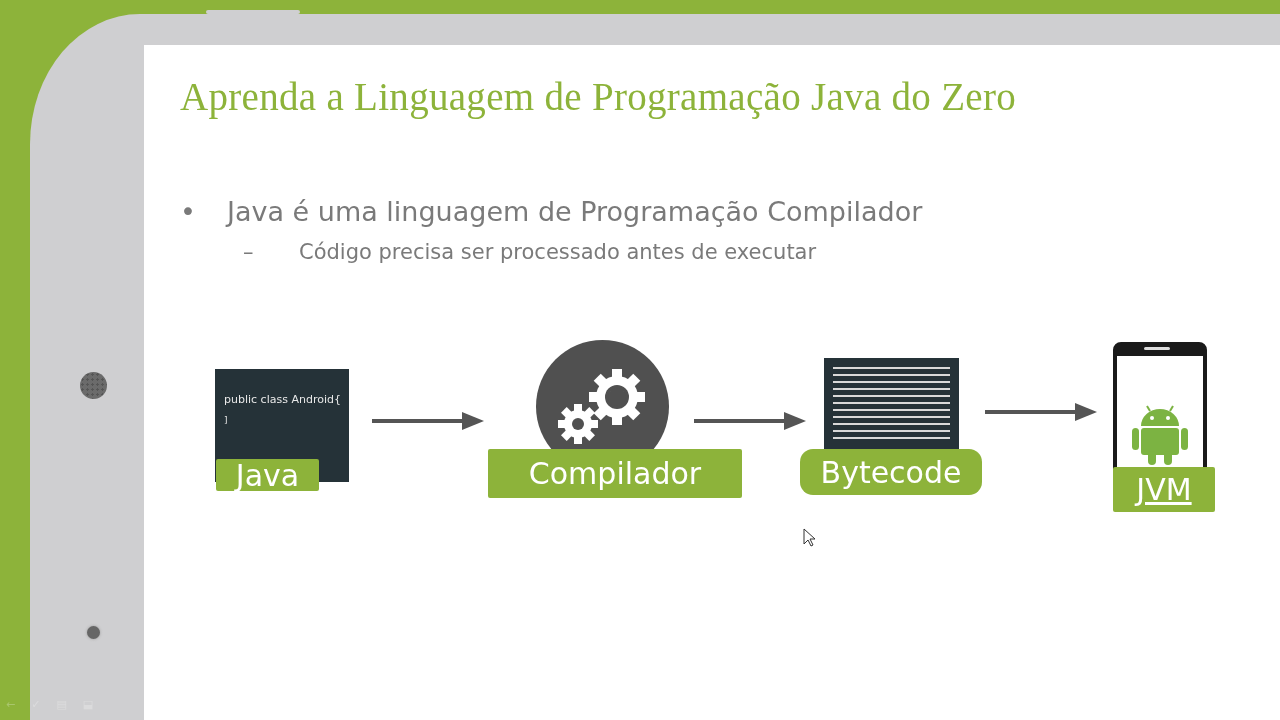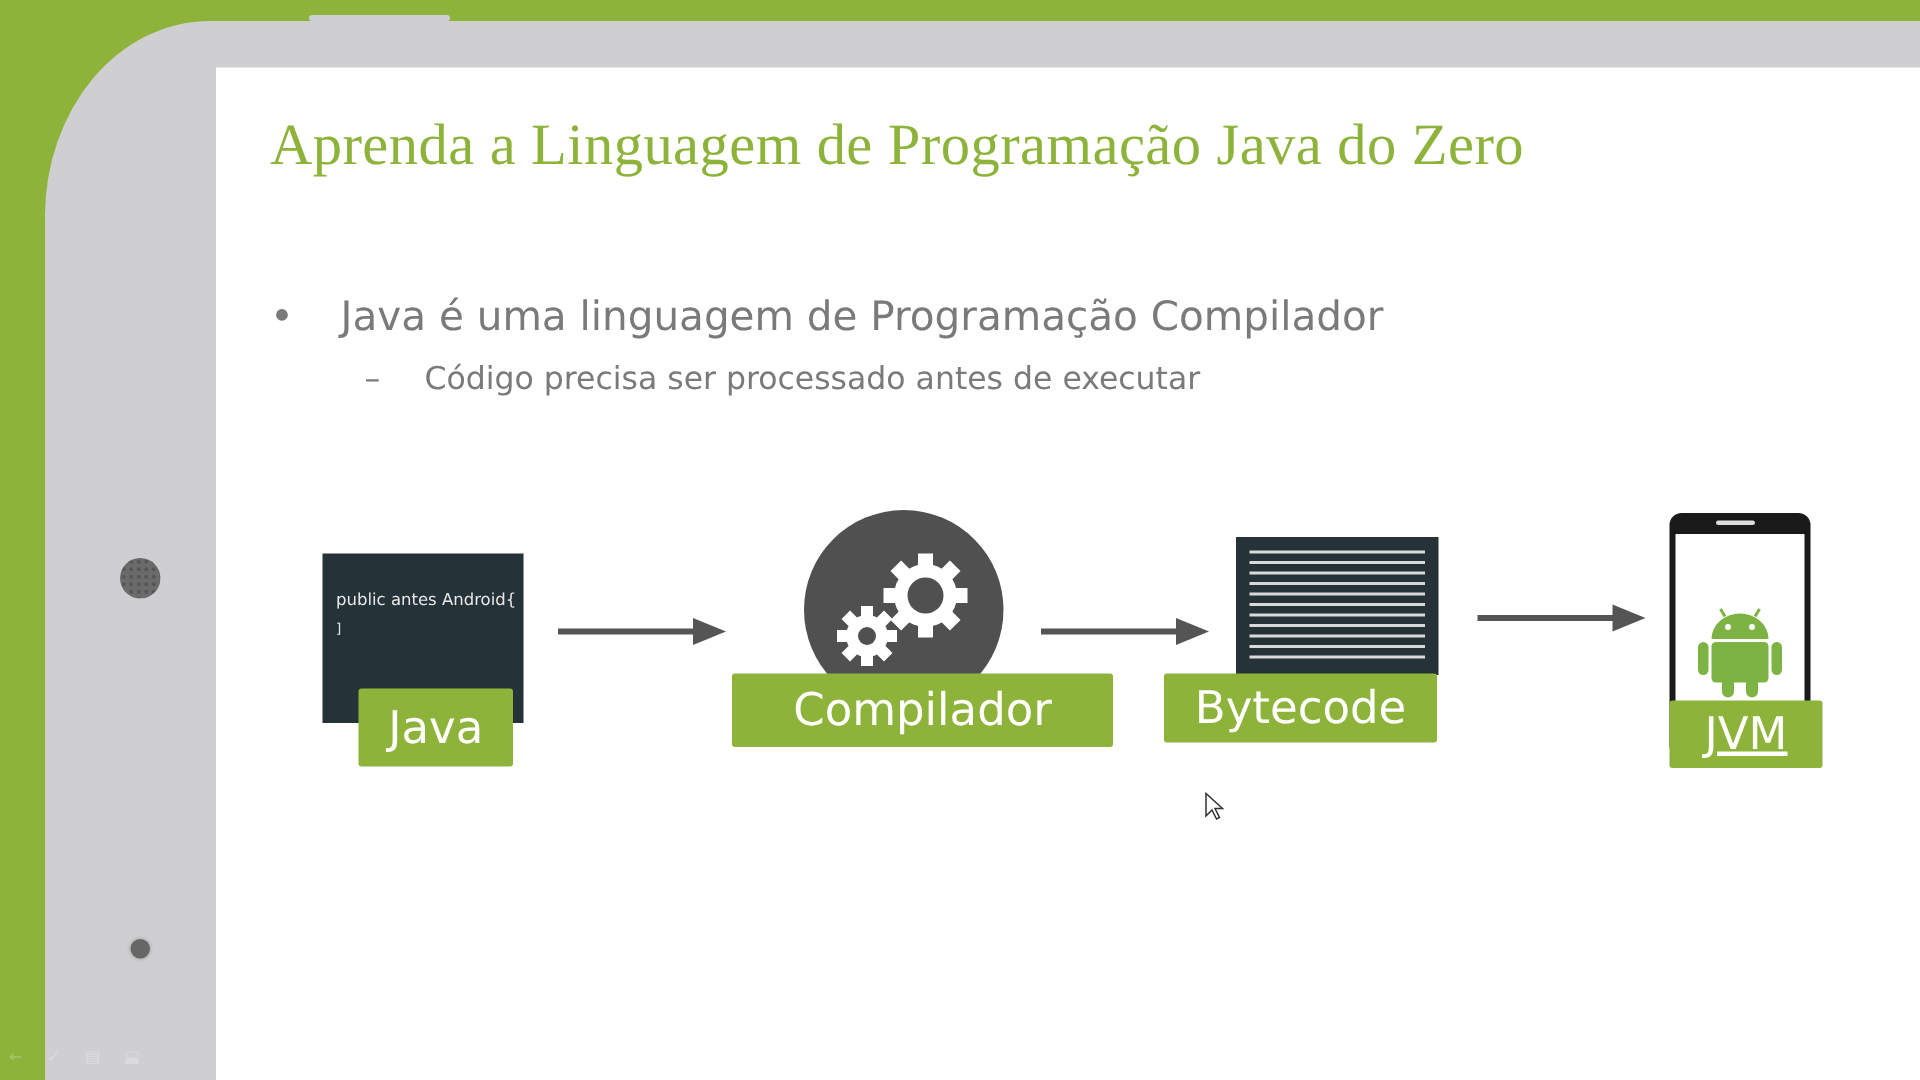--- a/index.html
+++ b/index.html
@@ -11,21 +11,21 @@
     background-image:radial-gradient(circle,#555 1.2px,transparent 1.4px);background-size:5px 5px;}
   .home-btn{position:absolute;left:87px;top:626px;width:13px;height:13px;border-radius:50%;background:#666;box-shadow:0 0 3px #999;}
   .bottom-icons{position:absolute;left:6px;top:698px;display:flex;gap:16px;opacity:.25;}
   .bottom-icons span{font-size:11px;color:#fff;}
   .title{position:absolute;left:180px;top:74px;font-size:39px;color:#8db33a;font-weight:300;letter-spacing:.3px;white-space:nowrap;font-family:Liberation Serif, serif;}
   .bullet{position:absolute;left:180px;top:196px;font-size:27px;color:#7a7a7a;white-space:nowrap;}
   .bullet .dot{position:absolute;left:0;top:0;}
   .bullet .txt{position:absolute;left:47px;top:0;}
   .sub{position:absolute;left:243px;top:240px;font-size:21px;color:#7a7a7a;white-space:nowrap;}
   .sub .dash{position:absolute;left:0;top:0;}
-  .sub .txt{position:absolute;left:40px;top:0;}
+  .sub .txt{position:absolute;left:56px;top:0;}
   .label{position:absolute;background:#8db33a;color:#fff;display:flex;align-items:center;justify-content:center;font-size:30px;border-radius:2px;}
   .code-box{position:absolute;left:215px;top:369px;width:134px;height:113px;background:#253238;}
   .code-line{position:absolute;color:#e8e8e8;font-size:11px;white-space:nowrap;}
   .arrow{position:absolute;height:4px;background:#555;}
   .arrow::after{content:"";position:absolute;right:-6px;top:-7px;border-left:22px solid #555;border-top:9px solid transparent;border-bottom:9px solid transparent;}
   .gear-circle{position:absolute;left:536px;top:340px;width:133px;height:133px;border-radius:50%;background:#505050;overflow:hidden;}
   .bytecode-box{position:absolute;left:824px;top:358px;width:135px;height:92px;background:#253238;}
   .bytecode-box .ln{position:absolute;left:9px;width:117px;height:2px;background:#d9d9d9;}
   .phone{position:absolute;left:1113px;top:342px;width:86px;height:145px;border:4px solid #1a1a1a;border-top-width:14px;border-radius:8px;background:#fff;}
   .speaker{position:absolute;left:1144px;top:347px;width:26px;height:3px;border-radius:2px;background:#ddd;}
@@ -52,24 +52,24 @@
 <div class="bullet">
   <span class="dot">•</span>
   <span class="txt">Java é uma linguagem de Programação Compilador</span>
 </div>
 <div class="sub">
   <span class="dash">–</span>
   <span class="txt">Código precisa ser processado antes de executar</span>
 </div>
 
 <div class="code-box">
-  <div class="code-line" style="left:9px;top:24px;">public antes Android{</div>
+  <div class="code-line" style="left:9px;top:24px;">public class Android{</div>
   <div class="code-line" style="left:9px;top:46px;font-size:9px;">]</div>
 </div>
-<div class="label" style="left:239px;top:459px;width:103px;height:52px;">Java</div>
+<div class="label" style="left:216px;top:459px;width:103px;height:32px;">Java</div>
 
 <div class="arrow" style="left:372px;top:419px;width:106px;"></div>
 
 <div class="gear-circle">
   <svg width="133" height="133" viewBox="0 0 133 133">
     <g transform="translate(81,57)" fill="#ffffff">
       <circle r="21"></circle>
       <g>
         <rect x="-5" y="-28" width="10" height="9"></rect>
         <rect x="-5" y="19" width="10" height="9"></rect>
@@ -111,21 +111,21 @@
     <div class="ln" style="top:23px"></div>
   <div class="ln" style="top:30px"></div>
     <div class="ln" style="top:37px"></div>
     <div class="ln" style="top:44px"></div>
   <div class="ln" style="top:51px"></div>
     <div class="ln" style="top:58px"></div>
     <div class="ln" style="top:65px"></div>
   <div class="ln" style="top:72px"></div>
     <div class="ln" style="top:79px"></div>
 </div>
-<div class="label" style="left:776px;top:449px;width:182px;height:46px;">Bytecode</div>
+<div class="label" style="left:800px;top:449px;width:182px;height:46px;border-radius:13px;">Bytecode</div>
 
 <div class="arrow" style="left:985px;top:410px;width:106px;"></div>
 
 <div class="phone">
   <svg width="86" height="145" viewBox="0 0 86 145" style="position:absolute;left:0;top:0;">
     <g fill="#7cb342">
       <path d="M24 70 a19 17 0 0 1 38 0 z"></path>
       <rect x="24" y="72" width="38" height="27" rx="3"></rect>
       <rect x="15" y="72" width="7" height="22" rx="3.5"></rect>
       <rect x="64" y="72" width="7" height="22" rx="3.5"></rect>

